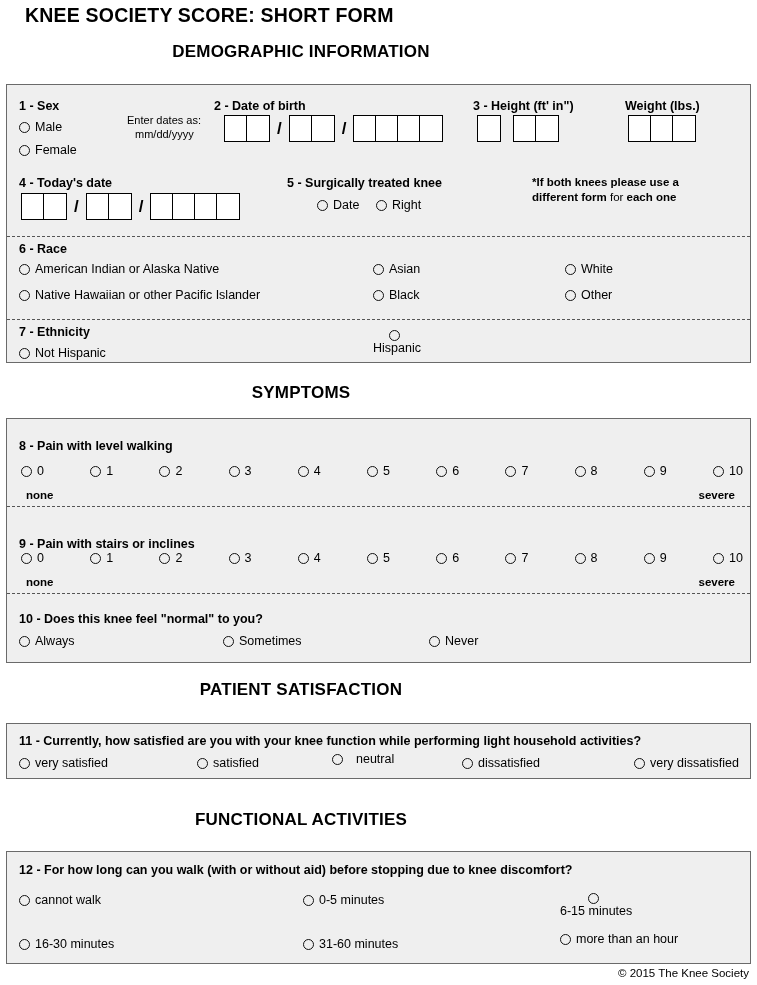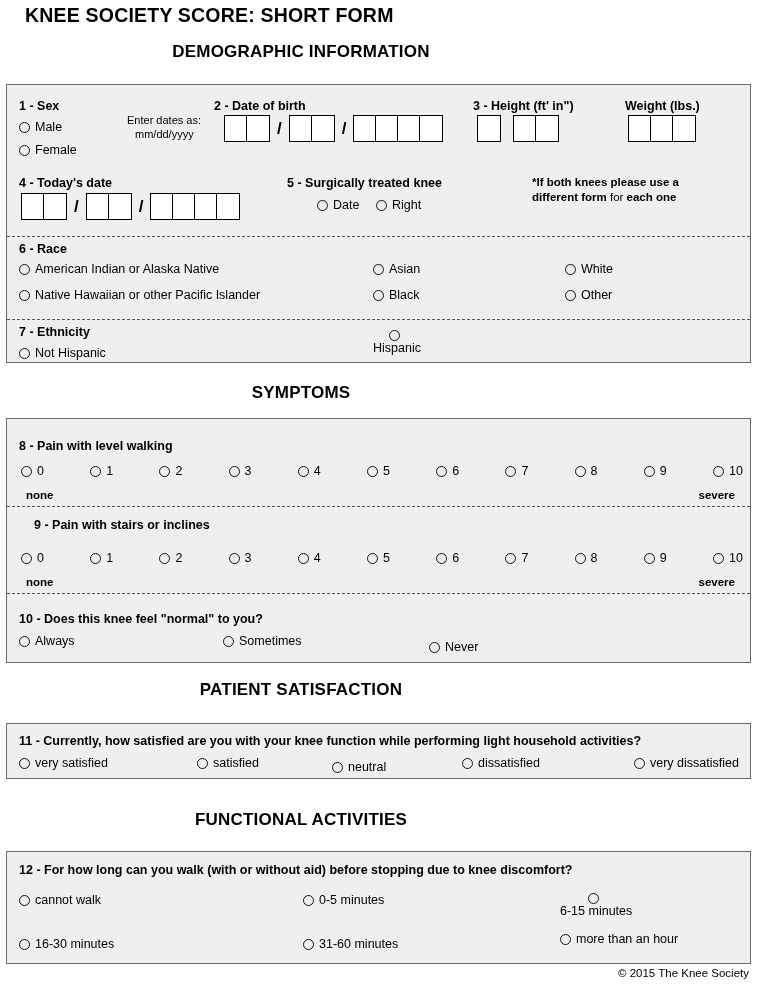--- a/index.html
+++ b/index.html
@@ -300,21 +300,21 @@
         <span class="optlabel">9</span>
       </div>
       <div class="opt" style="left: 706px; top: 45px;">
         <span class="radio"></span>
         <span class="optlabel">10</span>
       </div>
     </div>
   <div class="abs anchorlabel" style="left:19px; top:70px;">none</div>
   <div class="abs anchorlabel" style="right:15px; top:70px;">severe</div>
 
-  <div class="abs qlabel" style="left:12px; top:99px;margin-left:15px;">9 - Pain with stairs or inclines</div>
+  <div class="abs qlabel" style="left:12px; top:118px;">9 - Pain with stairs or inclines</div>
   <div id="scale-q9">
       <div class="opt" style="left: 14px; top: 132px;">
         <span class="radio"></span>
         <span class="optlabel">0</span>
       </div>
       <div class="opt" style="left: 83.2px; top: 132px;">
         <span class="radio"></span>
         <span class="optlabel">1</span>
       </div>
       <div class="opt" style="left: 152.4px; top: 132px;">
@@ -359,39 +359,39 @@
 
   <div class="abs qlabel" style="left:12px; top:193px;">10 - Does this knee feel "normal" to you?</div>
   <div class="opt" style="left:12px; top:215px;">
     <span class="radio"></span>
     <span class="optlabel">Always</span>
   </div>
   <div class="opt" style="left:216px; top:215px;">
     <span class="radio"></span>
     <span class="optlabel">Sometimes</span>
   </div>
-  <div class="opt" style="left:422px; top:215px;margin-top:6px;">
+  <div class="opt" style="left:422px; top:215px;">
     <span class="radio"></span>
     <span class="optlabel">Never</span>
   </div>
 </div>
 
 <div class="section-heading" id="heading-satisfaction">PATIENT SATISFACTION</div>
 
 <div class="panel" id="panel-satisfaction">
   <div class="abs qlabel" style="left:12px; top:10px;">11 - Currently, how satisfied are you with your knee function while performing light household activities?</div>
   <div class="opt" style="left:12px; top:32px;">
     <span class="radio"></span>
     <span class="optlabel">very  satisfied</span>
   </div>
   <div class="opt" style="left:190px; top:32px;">
     <span class="radio"></span>
     <span class="optlabel">satisfied</span>
   </div>
-  <div class="opt" style="left:325px; top:36px;">
+  <div class="opt" style="left:325px; top:28px;gap:8px;">
     <span class="radio"></span>
     <span class="optlabel">neutral</span>
   </div>
   <div class="opt" style="left:455px; top:32px;">
     <span class="radio"></span>
     <span class="optlabel">dissatisfied</span>
   </div>
   <div class="opt" style="left:627px; top:32px;">
     <span class="radio"></span>
     <span class="optlabel">very  dissatisfied</span>

